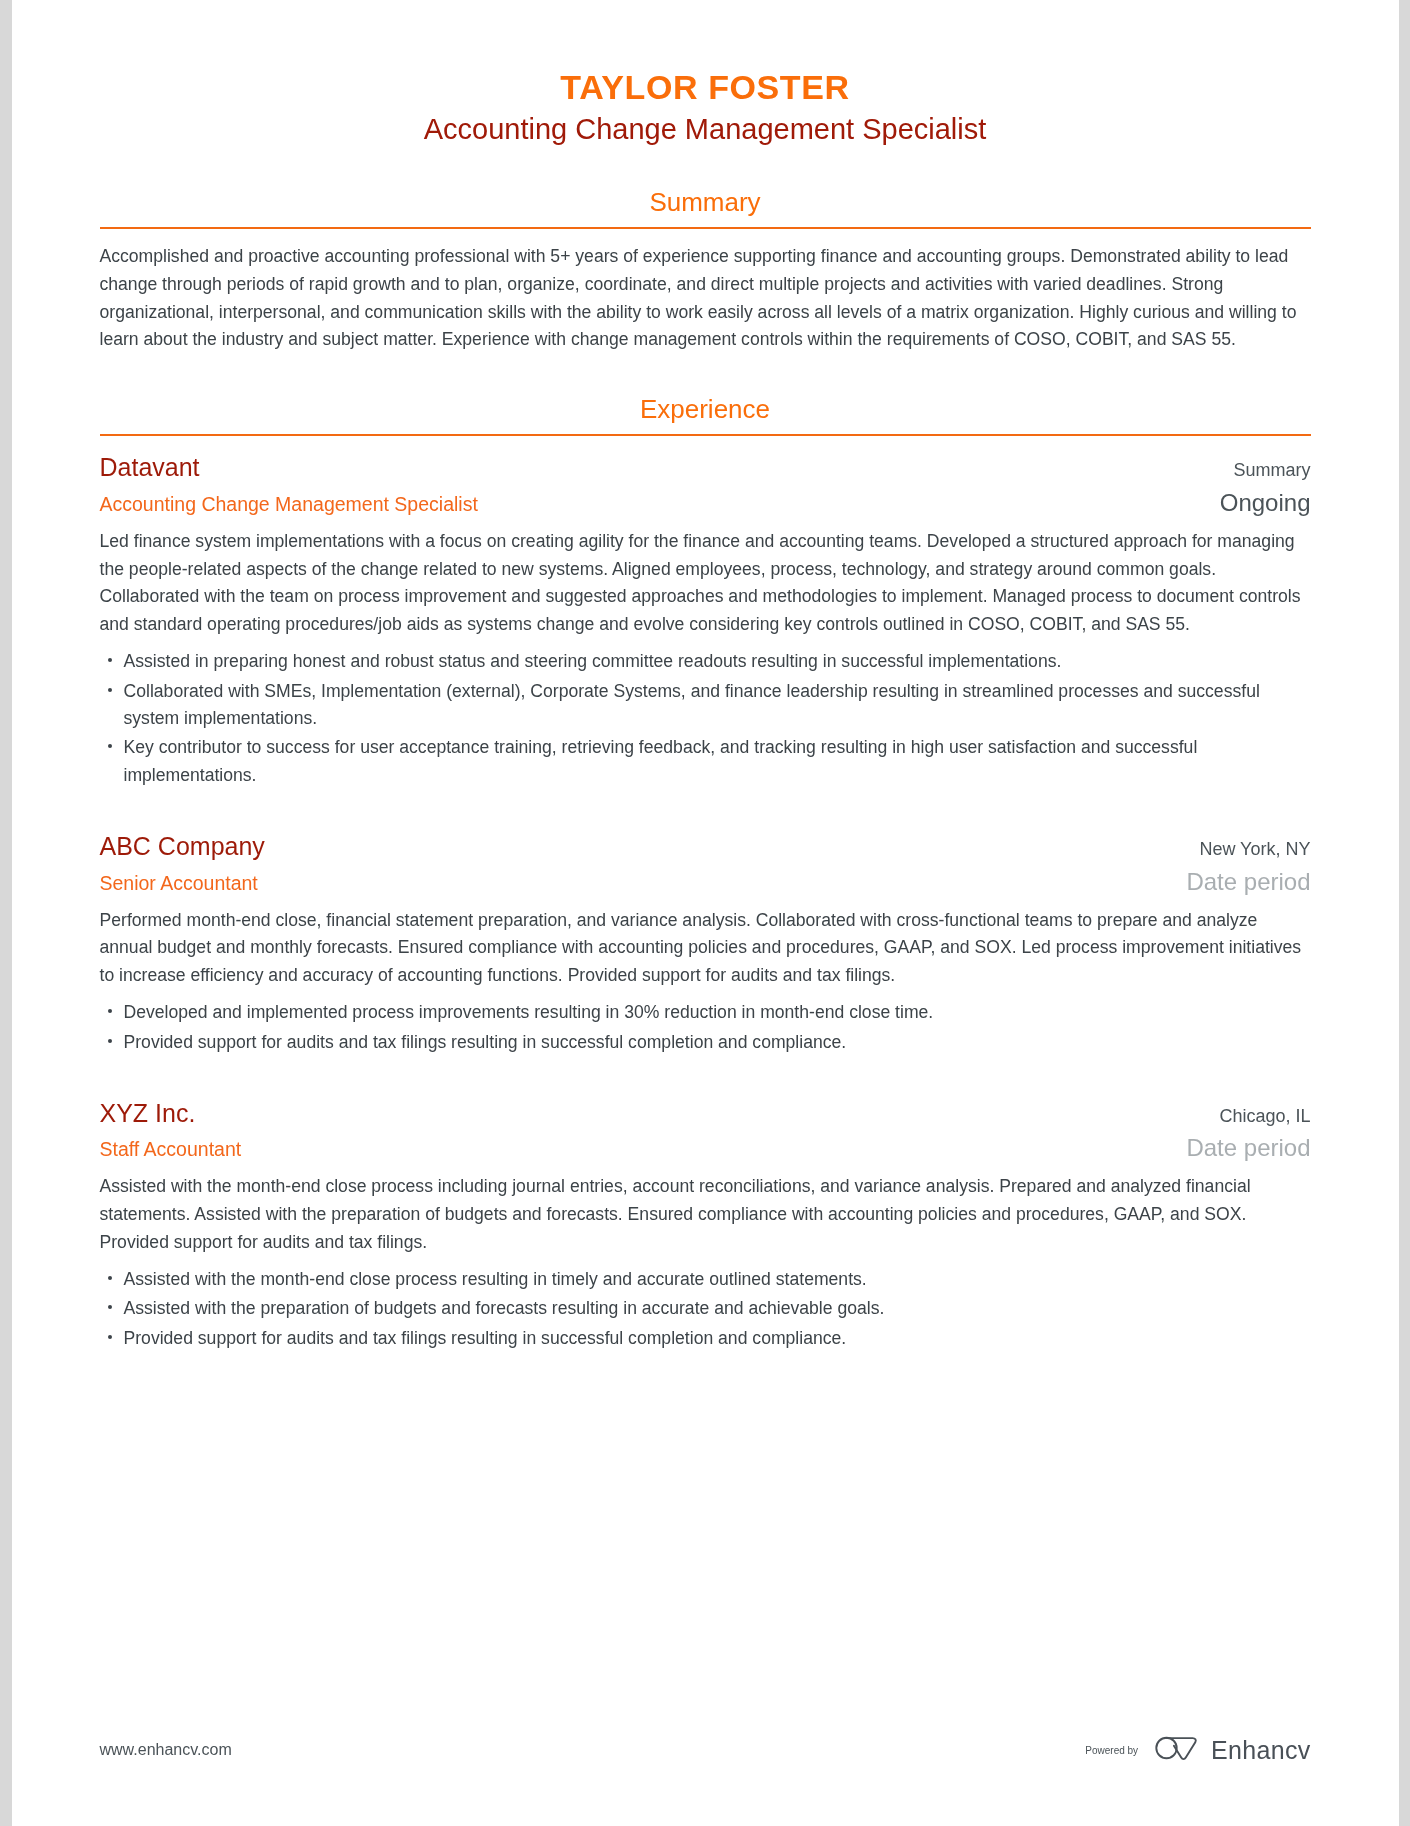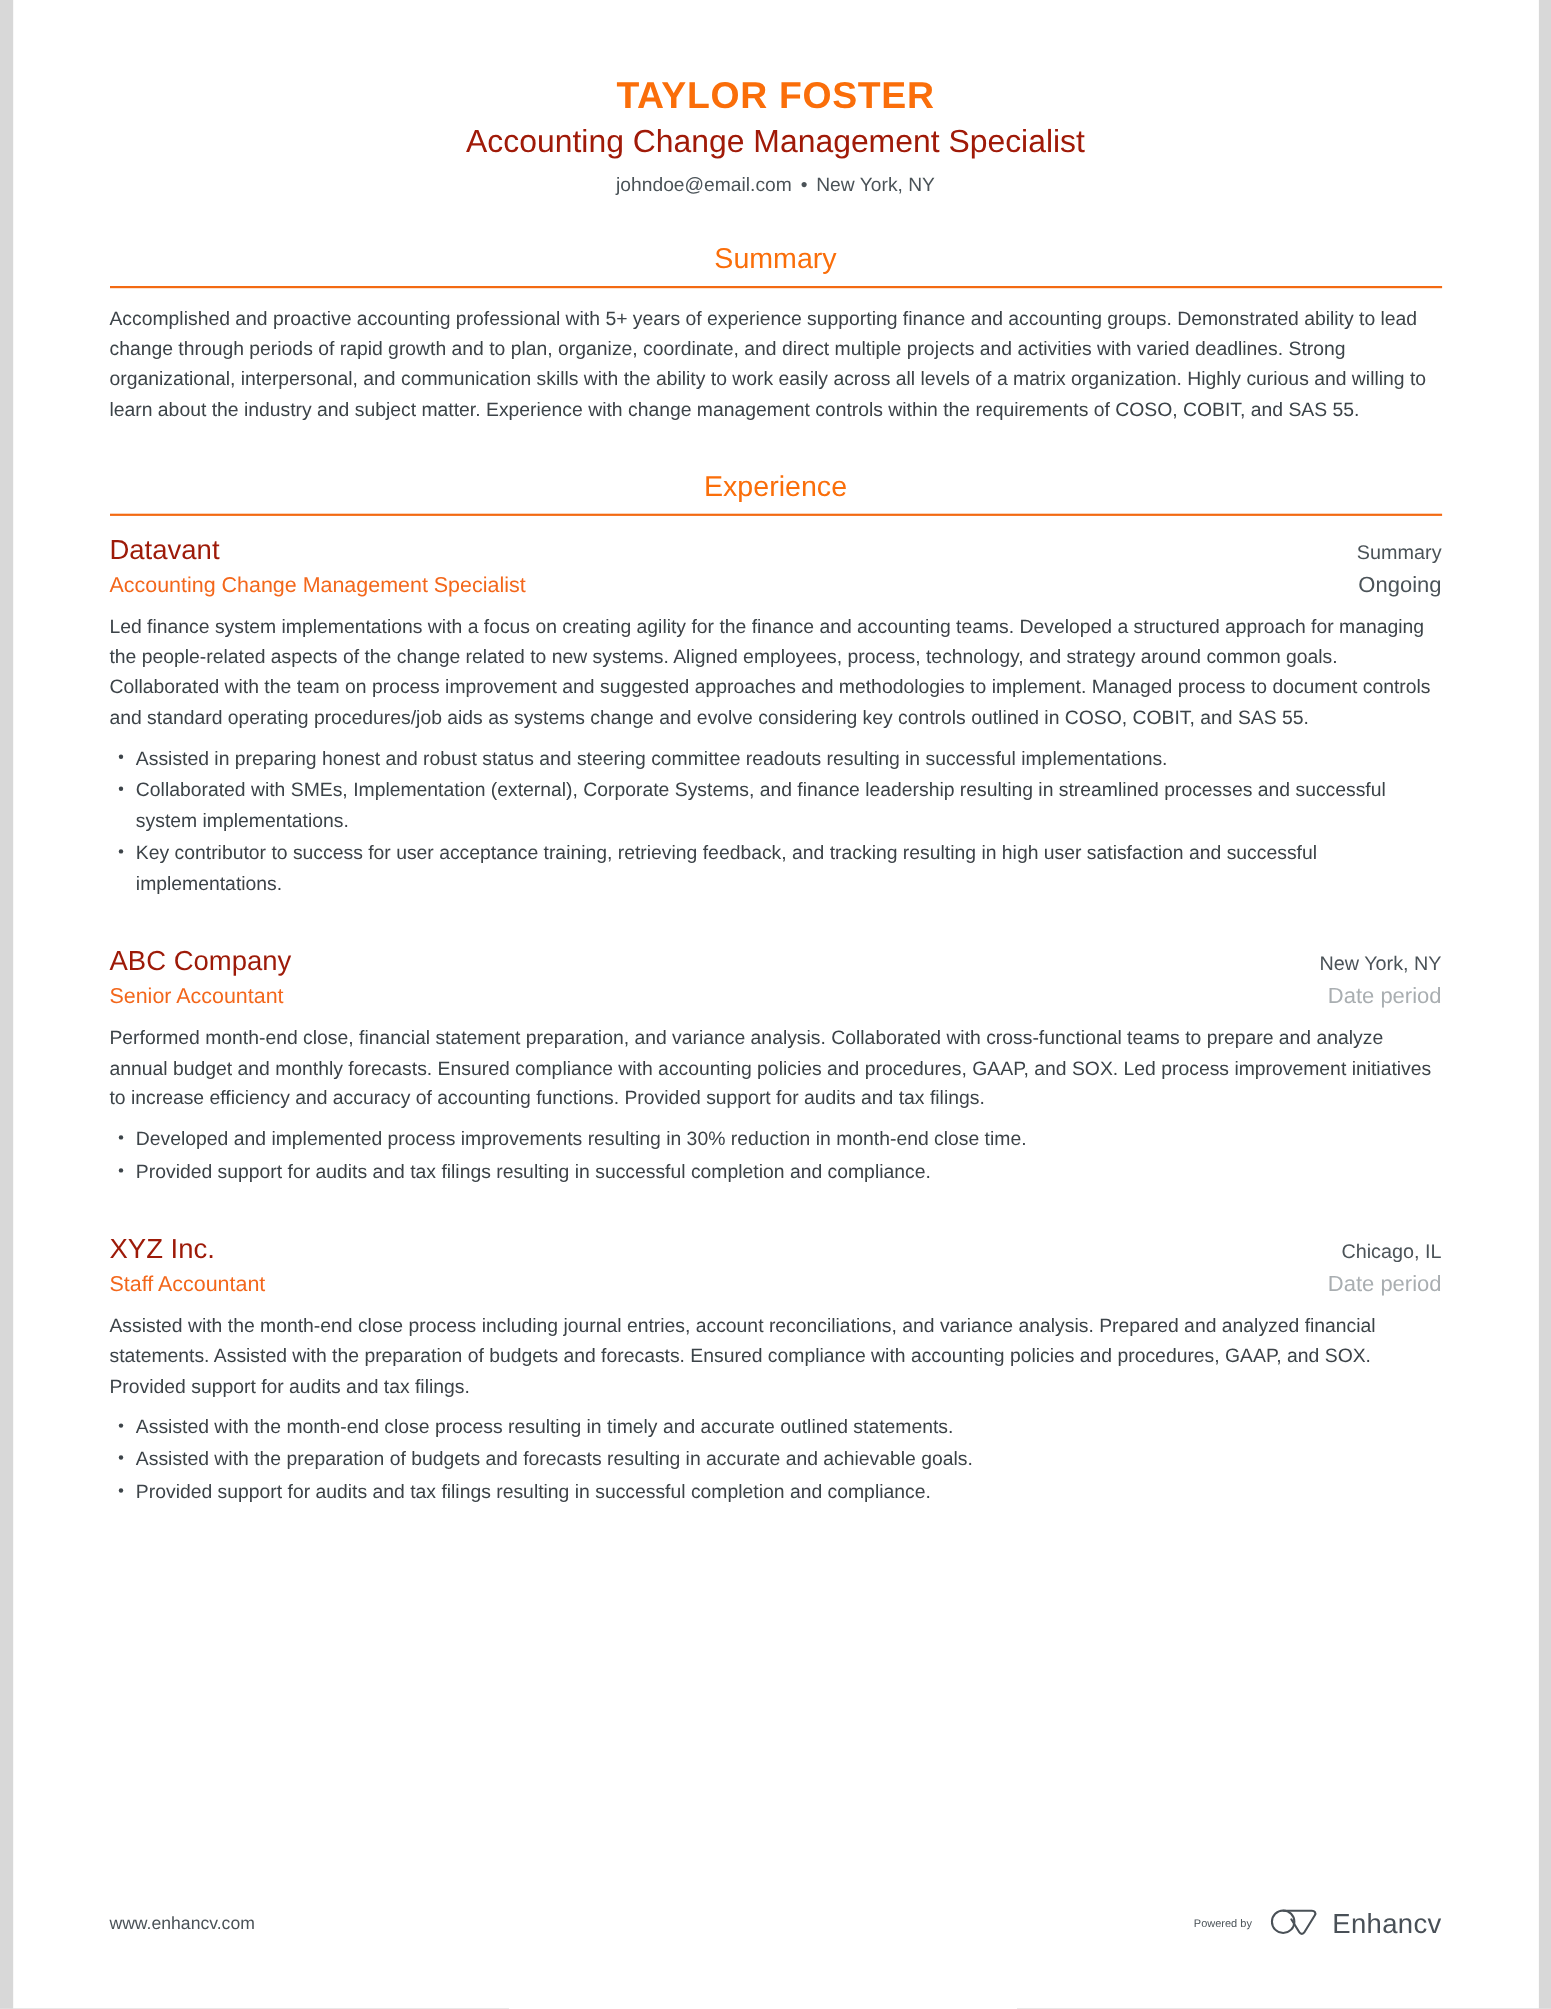--- a/index.html
+++ b/index.html
@@ -114,21 +114,21 @@
     justify-content: space-between;
     gap: 20px;
     margin-top: 3px;
   }
   .role {
     font-size: 19.5px;
     color: #f3671b;
     line-height: 1.3;
   }
   .entry-dates {
-    font-size: 20px;
+    font-size: 24px;
     color: #4b5358;
     white-space: nowrap;
     line-height: 1.3;
   }
   .entry-dates.muted {
     color: #a9aeb1;
   }
   .entry-desc {
     margin-top: 10px;
   }
@@ -192,23 +192,20 @@
 </style>
 </head>
 <body>
 
 <div class="page">
   <div class="page-inner">
 
     <div class="resume-header">
       <div class="full-name">TAYLOR FOSTER</div>
       <div class="job-title-main">Accounting Change Management Specialist</div>
-      <div class="contact-line">
-        <span>johndoe@email.com</span><span class="contact-sep">•</span><span>New York, NY</span>
-      </div>
     </div>
 
     <div class="section">
       <div class="section-heading">Summary</div>
       <div class="section-rule"></div>
       <div class="section-body">
         <p class="body-text">Accomplished and proactive accounting professional with 5+ years of experience supporting finance and accounting groups. Demonstrated ability to lead change through periods of rapid growth and to plan, organize, coordinate, and direct multiple projects and activities with varied deadlines. Strong organizational, interpersonal, and communication skills with the ability to work easily across all levels of a matrix organization. Highly curious and willing to learn about the industry and subject matter. Experience with change management controls within the requirements of COSO, COBIT, and SAS 55.</p>
       </div>
     </div>
 

